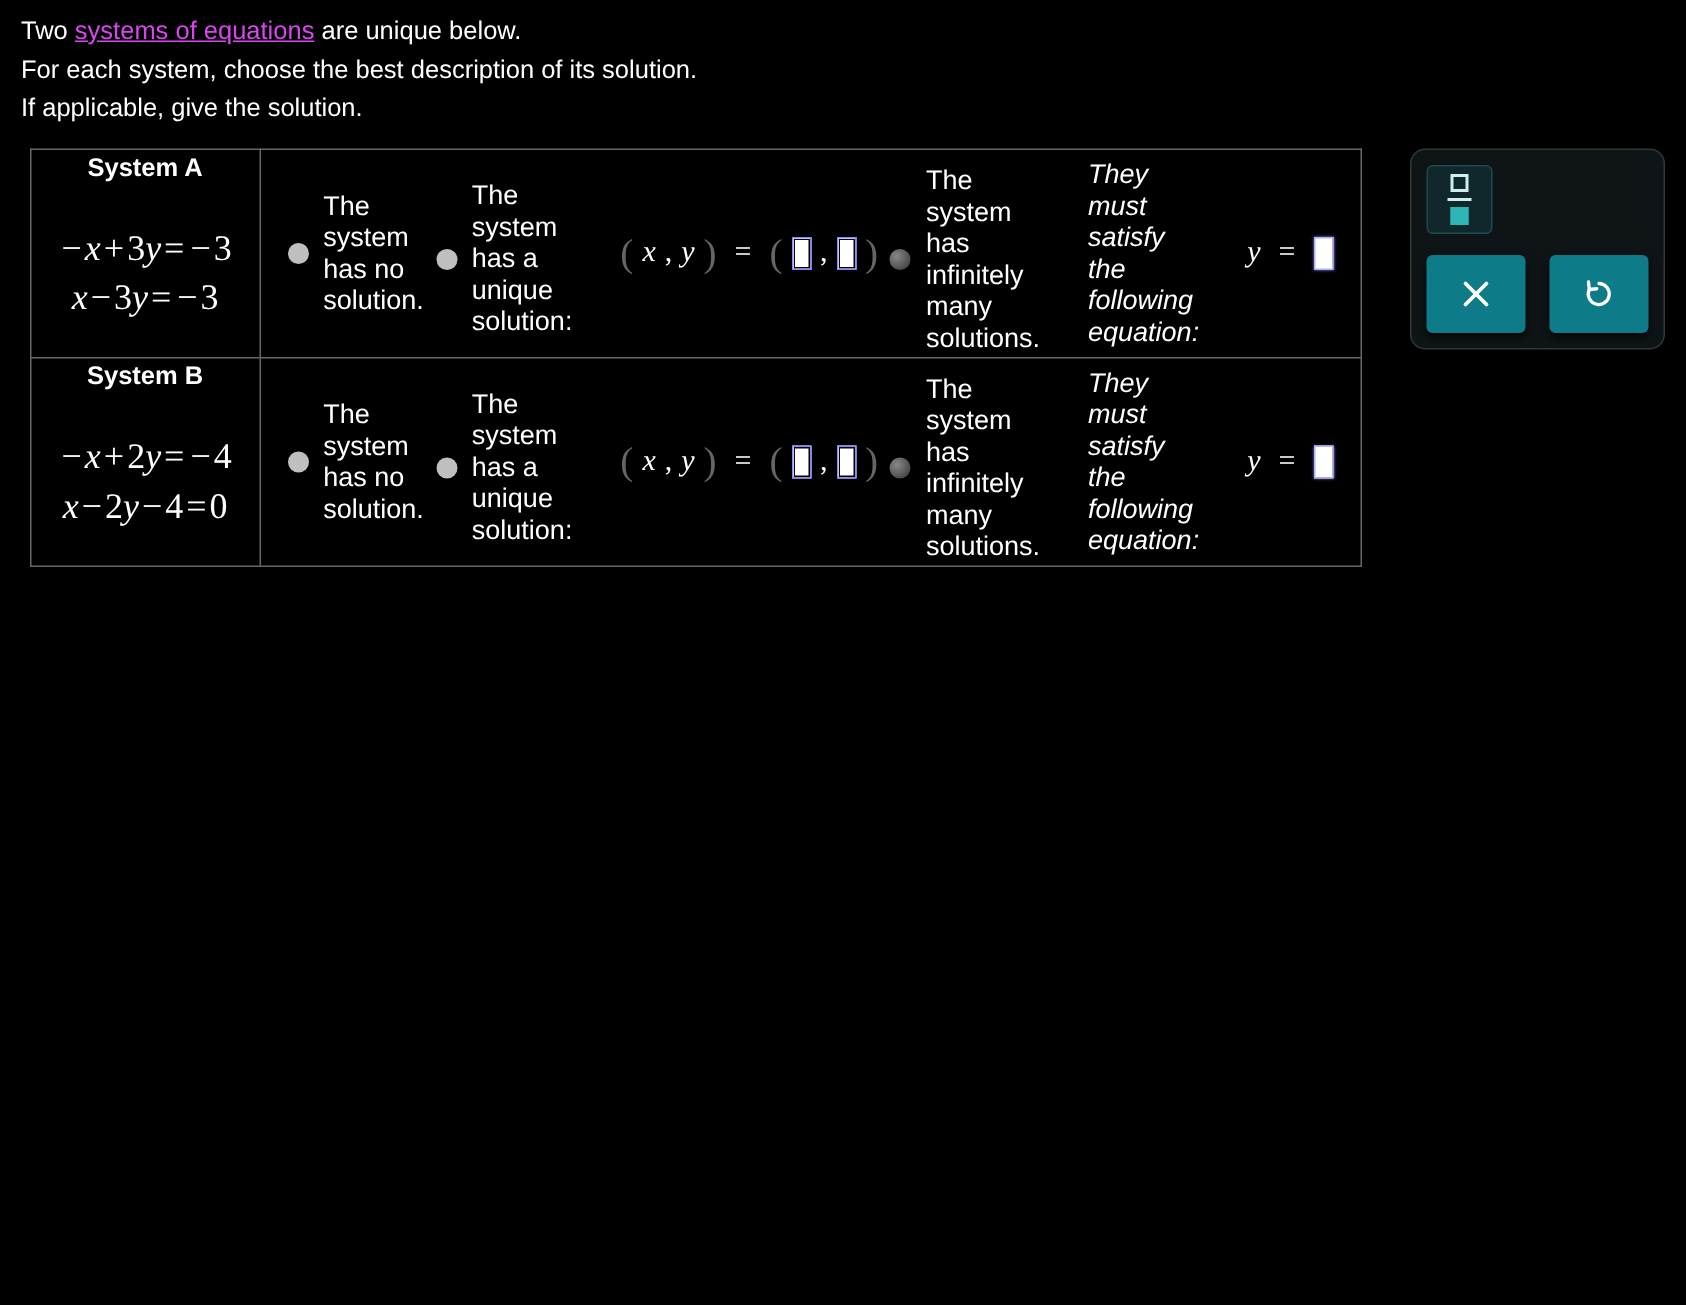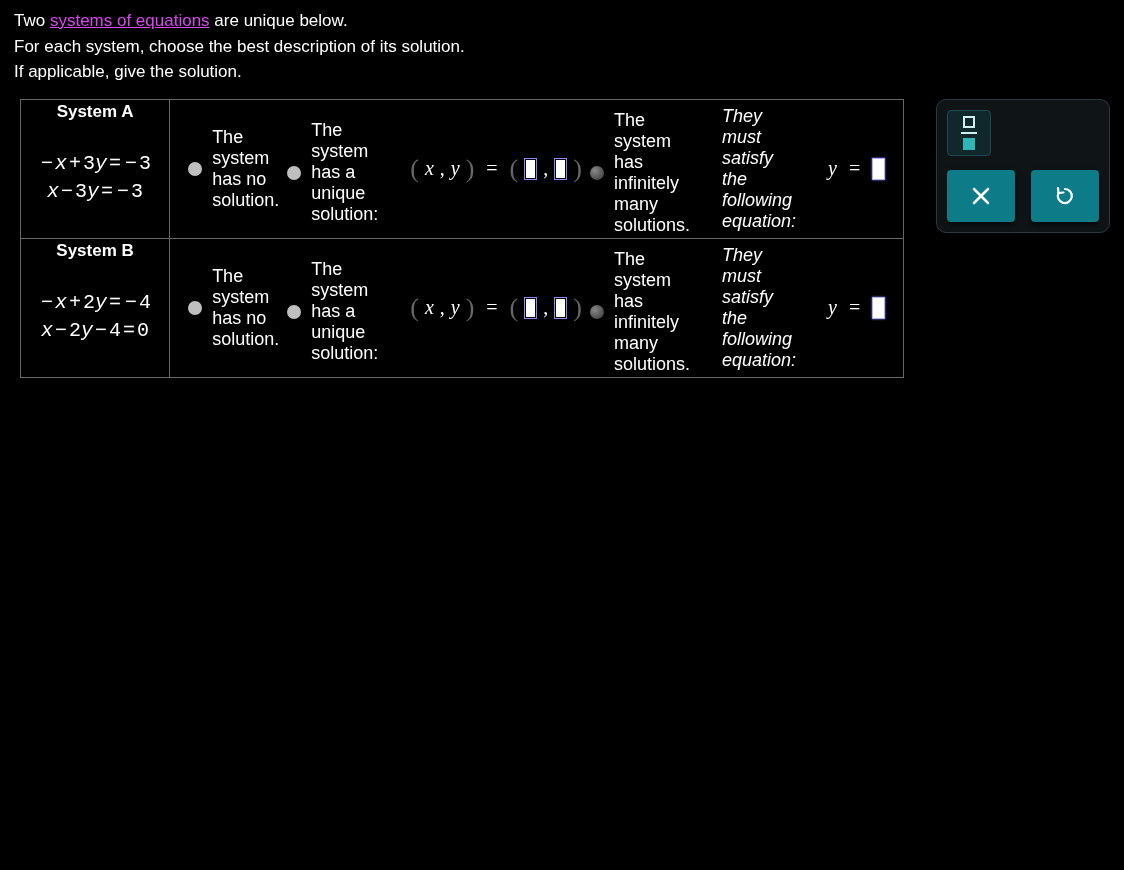--- a/index.html
+++ b/index.html
@@ -40,23 +40,23 @@
     width: 238px;
     text-align: center;
     padding-top: 70px;
   }
   .sys-title {
     font-weight: bold;
     margin-bottom: 28px;
     font-size: 17px;
   }
   .eq-block {
-    font-family: Liberation Mono, monospace;
+    font-family: Liberation Serif, serif;
     font-style: italic;
-    font-size: 20px;
+    font-size: 24px;
     line-height: 1.4;
     white-space: nowrap;
   }
   .eq-block .num { font-style: normal; }
   .eq-block .op { font-style: normal; margin: 0 2px; }
   td.right-cell { width: 470px; }
   .opt-group { display: flex; flex-direction: row; gap: 8px; }
   .opt-row { display: flex; align-items: center; gap: 10px; }
   .radio {
     width: 14px; height: 14px; border-radius: 50%;

